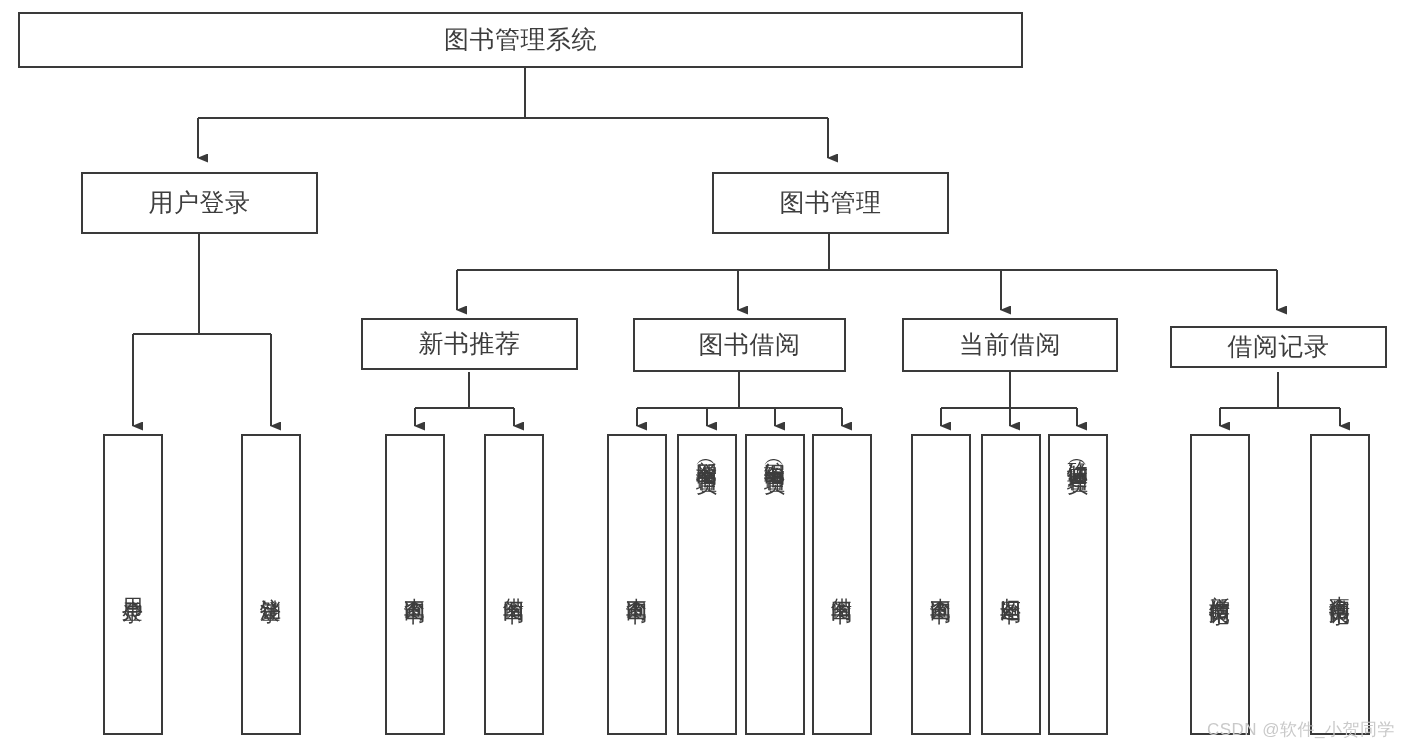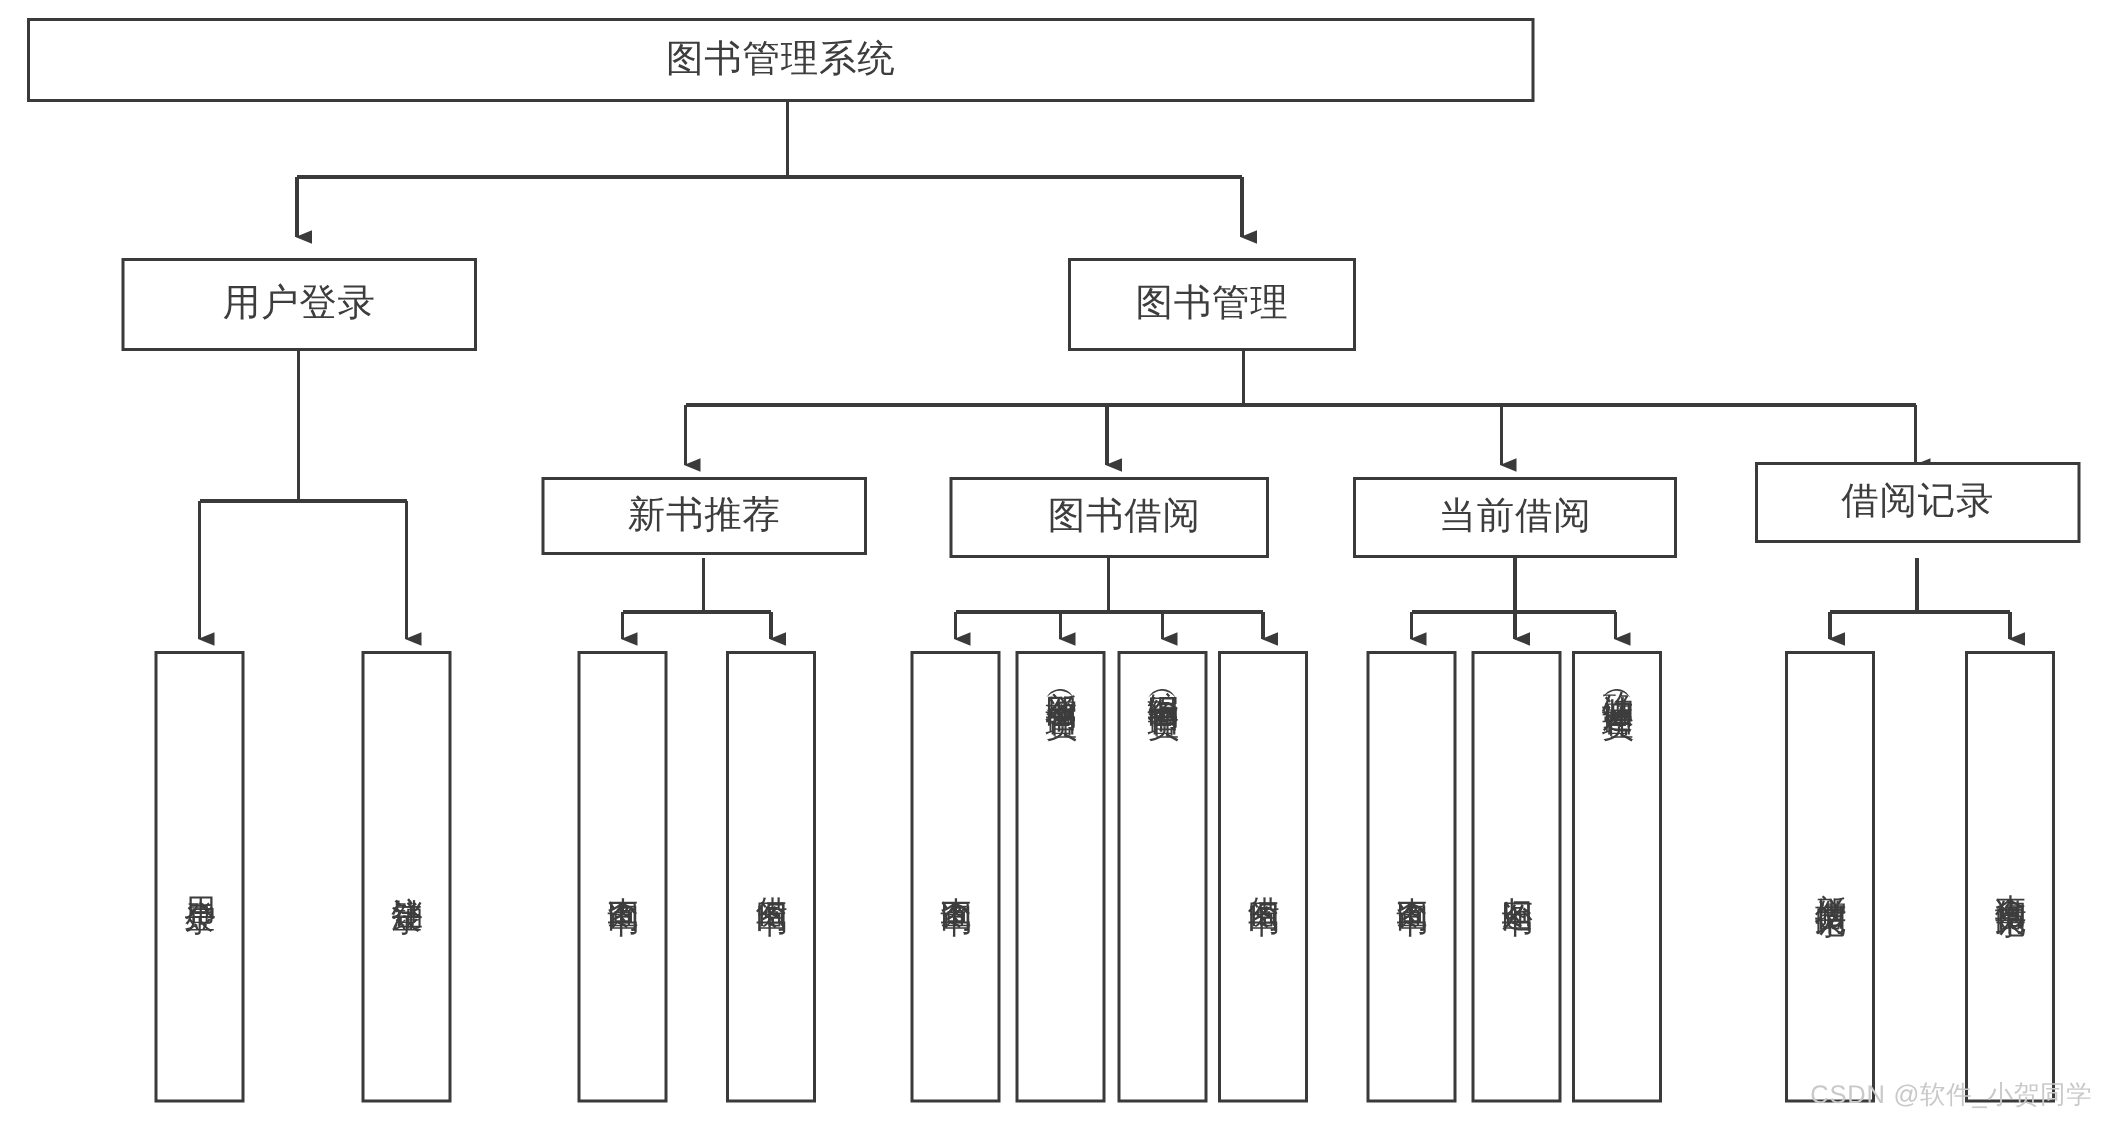--- a/index.html
+++ b/index.html
@@ -127,34 +127,34 @@
     </g>
   </svg>
 
   <div class="node-box" style="left:18px; top:12px; width:1005px; height:56px;">
     <span class="node-label">图书管理系统</span>
   </div>
 
   <div class="node-box" style="left:81px; top:172px; width:237px; height:62px;">
     <span class="node-label">用户登录</span>
   </div>
-  <div class="node-box" style="left:712px; top:172px; width:192px; height:62px;">
+  <div class="node-box" style="left:712px; top:172px; width:237px; height:62px;">
     <span class="node-label">图书管理</span>
   </div>
 
   <div class="node-box" style="left:361px; top:318px; width:217px; height:52px;">
     <span class="node-label">新书推荐</span>
   </div>
   <div class="node-box" style="left:633px; top:318px; width:213px; height:54px;padding-left:20px;">
     <span class="node-label">图书借阅</span>
   </div>
   <div class="node-box" style="left:902px; top:318px; width:216px; height:54px;">
     <span class="node-label">当前借阅</span>
   </div>
-  <div class="node-box" style="left:1170px; top:308px; width:217px; height:54px;justify-content:center;">
+  <div class="node-box" style="left:1170px; top:326px; width:217px; height:42px;justify-content:center;">
     <span class="node-label">借阅记录</span>
   </div>
 
   <div class="node-box vertical centered" style="left:103px; top:434px; width:60px; height:301px;">
     <span class="node-label">用户登录</span>
   </div>
   <div class="node-box vertical centered" style="left:241px; top:434px; width:60px; height:301px;">
     <span class="node-label">注销登录</span>
   </div>
 

